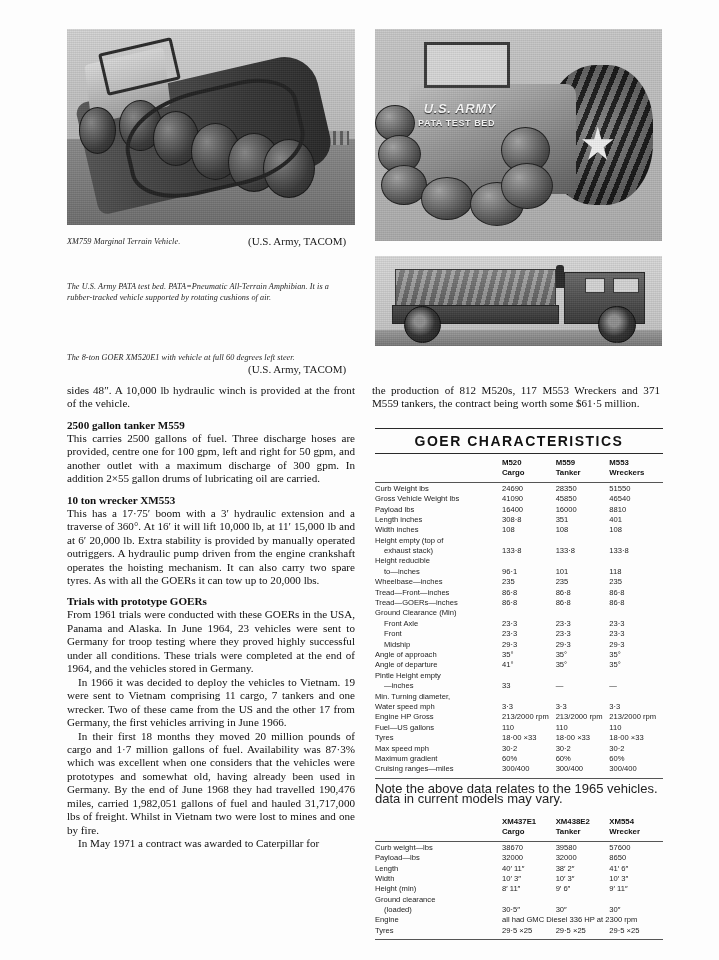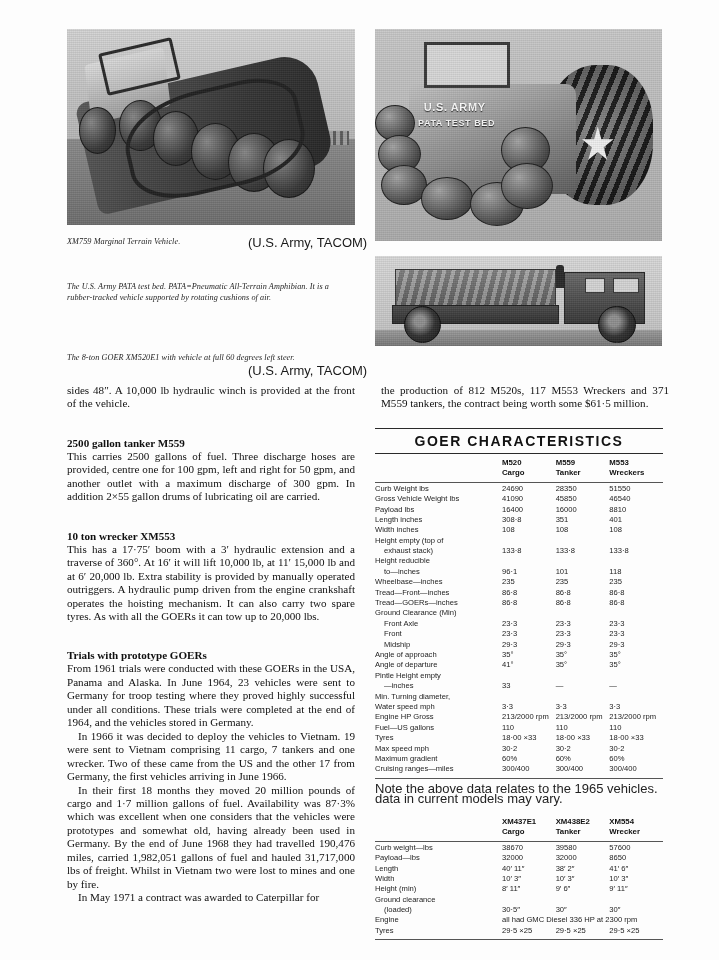--- a/index.html
+++ b/index.html
@@ -162,41 +162,41 @@
     position:absolute;
     font-family:"Liberation Serif", serif;
     font-style:italic;
     font-size:8.2px;
     line-height:11.4px;
     color:#232323;
     letter-spacing:.08px;
   }
   .credit {
     position:absolute;
-    font-family:Liberation Sans, sans-serif;
-    font-size:13px;
+    font-family:Liberation Serif, serif;
+    font-size:11px;
     color:#1a1a1a;
     white-space:nowrap;
   }
 
   
   .col {
     position:absolute;
     width:288px;
     font-size:11.1px;
     line-height:13.45px;
     text-align:justify;
     color:#101010;
   }
   #col-left  { left:67px;  top:384px; }
-  #col-right { left:381px; top:384px; }
+  #col-right { left:372px; top:384px; }
   .col p { margin:0; text-indent:0; }
   .col p.indent { text-indent:11px; }
   .col h3 {
-    margin:25px 0 0 0;
+    margin:7px 0 0 0;
     font-size:11.1px;
     line-height:14px;
     font-weight:bold;
     text-align:left;
   }
 
   
   .tbl-wrap { position:absolute; width:288px; left:375px; }
   .rule { border-top:1.1px solid #2a2a2a; width:100%; }
   .rule.thin { border-top:.8px solid #555; }
@@ -263,21 +263,21 @@
   <div class="cap" style="left:67px; top:236px; width:190px;">XM759 Marginal Terrain Vehicle.</div>
   <div class="credit" style="left:248px; top:235px;">(U.S. Army, TACOM)</div>
 
   <div class="photo" id="photo-pata">
     <div class="sky"></div>
     <div class="pata-wheel">
       <div class="pata-star"></div>
     </div>
     <div class="pata-hull"></div>
     <div class="pata-screen"></div>
-    <div class="pata-text" style="left:17%; top:34%; font-size:11px;">U.S. ARMY</div>
+    <div class="pata-text" style="left:17%; top:34%; font-size:13px;font-style:italic;">U.S. ARMY</div>
     <div class="pata-text" style="left:15%; top:42%; font-size:9px;">PATA TEST BED</div>
     <div class="pata-cushion" style="left:0%;top:36%;width:14%;height:17%;"></div>
     <div class="pata-cushion" style="left:1%;top:50%;width:15%;height:18%;"></div>
     <div class="pata-cushion" style="left:2%;top:64%;width:16%;height:19%;"></div>
     <div class="pata-cushion" style="left:16%;top:70%;width:18%;height:20%;"></div>
     <div class="pata-cushion" style="left:33%;top:72%;width:19%;height:21%;"></div>
     <div class="pata-cushion" style="left:44%;top:46%;width:17%;height:22%;"></div>
     <div class="pata-cushion" style="left:44%;top:63%;width:18%;height:22%;"></div>
     <div class="grain"></div>
   </div>

